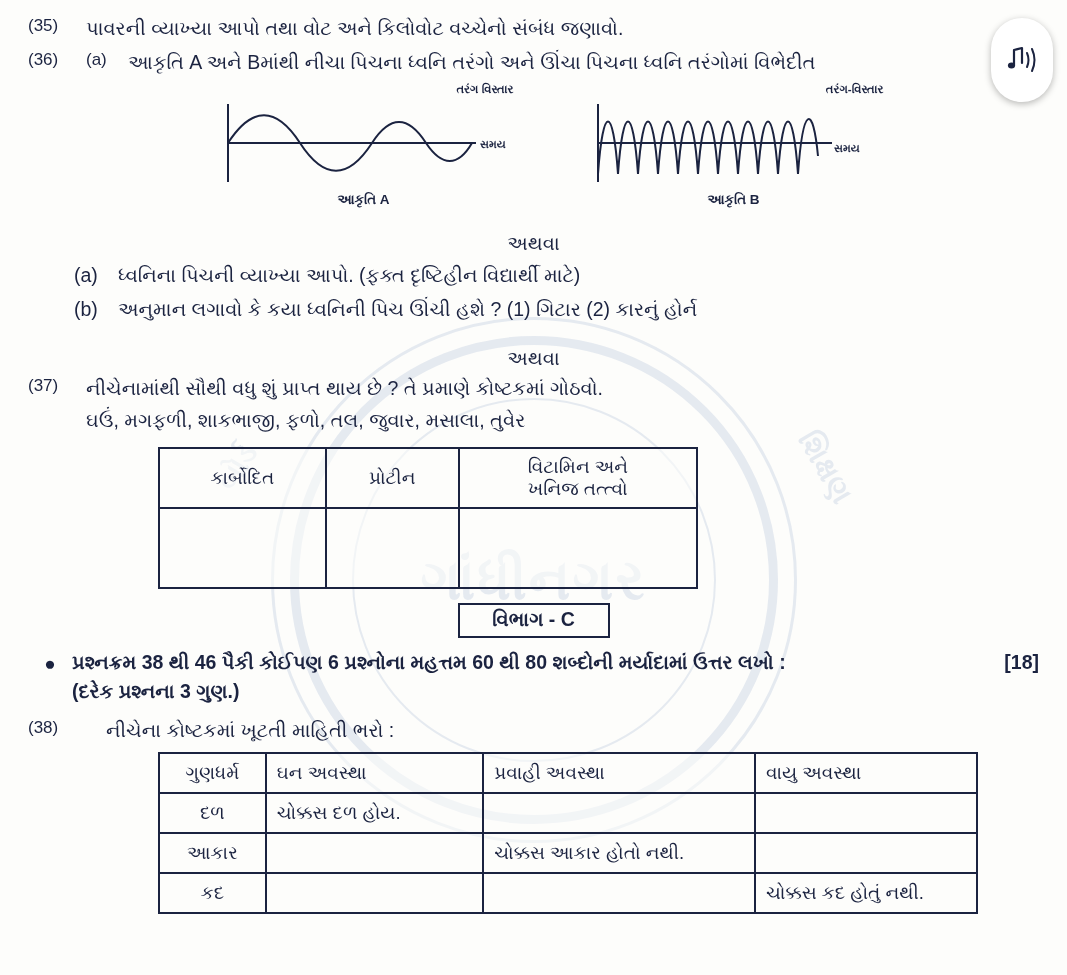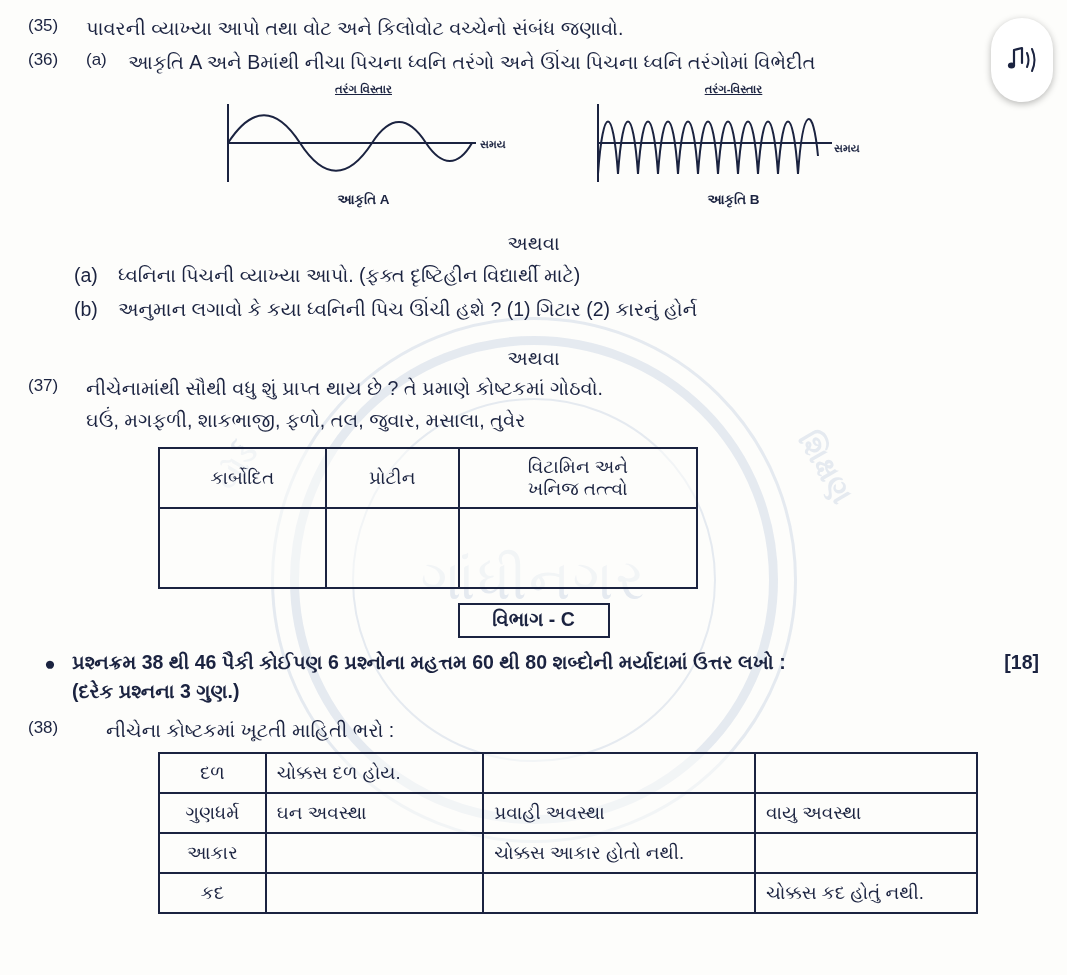--- a/index.html
+++ b/index.html
@@ -38,21 +38,21 @@
   }
   #watermark .r1 { width: 520px; height: 520px; }
   #watermark .r2 { width: 470px; height: 470px; border-width: 9px; }
   #watermark .r3 { width: 360px; height: 360px; border-width: 2px; }
   #watermark .wm-text {
     position: absolute;
     left: 50%;
     top: 50%;
     transform: translate(-50%, -50%);
     font-size: 56px;
-    font-weight: normal;
+    font-weight: bold;
     color: #4a6ea9;
     white-space: nowrap;
     letter-spacing: 2px;
   }
   #watermark .wm-arc {
     position: absolute;
     font-size: 30px;
     font-weight: bold;
     color: #4a6ea9;
     white-space: nowrap;
@@ -106,23 +106,22 @@
   }
   .figure { text-align: center; }
   .fig-caption {
     font-size: 13.5px;
     font-weight: bold;
     margin-top: 4px;
   }
   .fig-ylabel {
     font-size: 11.5px;
     font-weight: bold;
-    text-align: center;
+    text-align: right;
     margin-bottom: 0;
-    text-decoration: underline;
   }
   .fig-svg { display: block; }
 
   
   .section-box {
     margin: 14px auto 10px auto;
     width: 148px;
     border: 2px solid #1b2340;
     text-align: center;
     font-size: 19.5px;
@@ -308,30 +307,30 @@
   </div>
 
   <div class="qline" style="margin-top:10px;gap:20px;">
     <div class="qnum">(38)</div>
     <div class="qtext">નીચેના કોષ્ટકમાં ખૂટતી માહિતી ભરો :</div>
   </div>
 
   <table class="t38">
     <tbody>
         <tr>
+      <td class="c1">ગુણધર્મ</td>
+      <td class="c2">ઘન અવસ્થા</td>
+      <td class="c3">પ્રવાહી અવસ્થા</td>
+      <td class="c4">વાયુ અવસ્થા</td>
+    </tr>
+    <tr>
       <td class="c1">દળ</td>
       <td class="c2">ચોક્કસ દળ હોય.</td>
       <td class="c3"></td>
       <td class="c4"></td>
-    </tr>
-    <tr>
-      <td class="c1">ગુણધર્મ</td>
-      <td class="c2">ઘન અવસ્થા</td>
-      <td class="c3">પ્રવાહી અવસ્થા</td>
-      <td class="c4">વાયુ અવસ્થા</td>
     </tr>
     <tr>
       <td class="c1">આકાર</td>
       <td class="c2"></td>
       <td class="c3">ચોક્કસ આકાર હોતો નથી.</td>
       <td class="c4"></td>
     </tr>
     <tr>
       <td class="c1">કદ</td>
       <td class="c2"></td>

